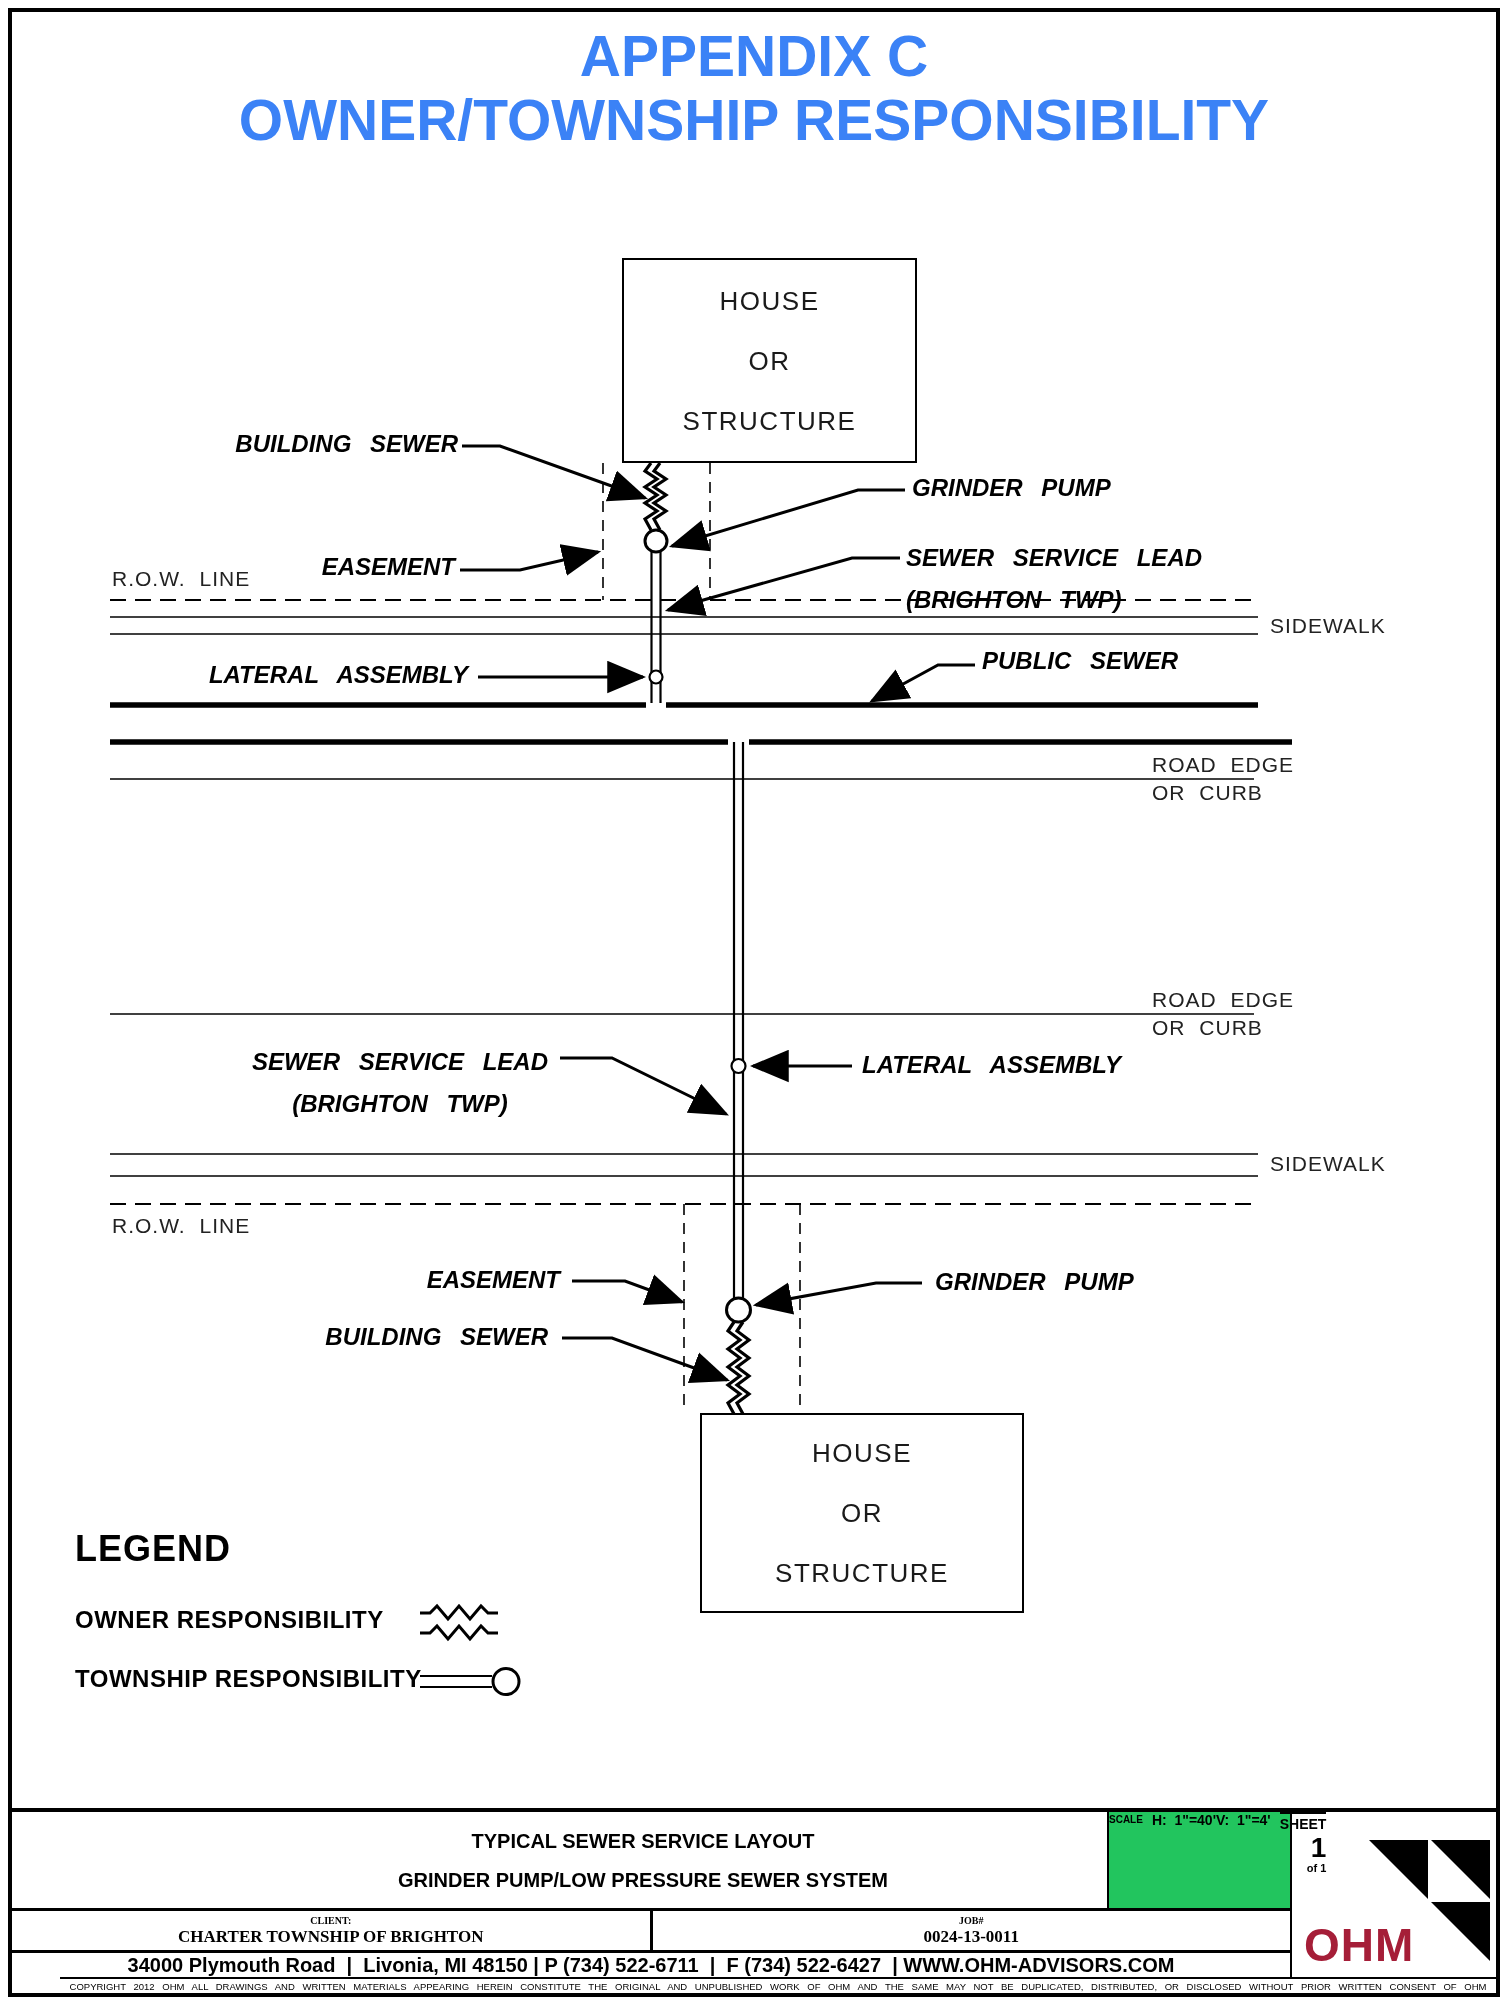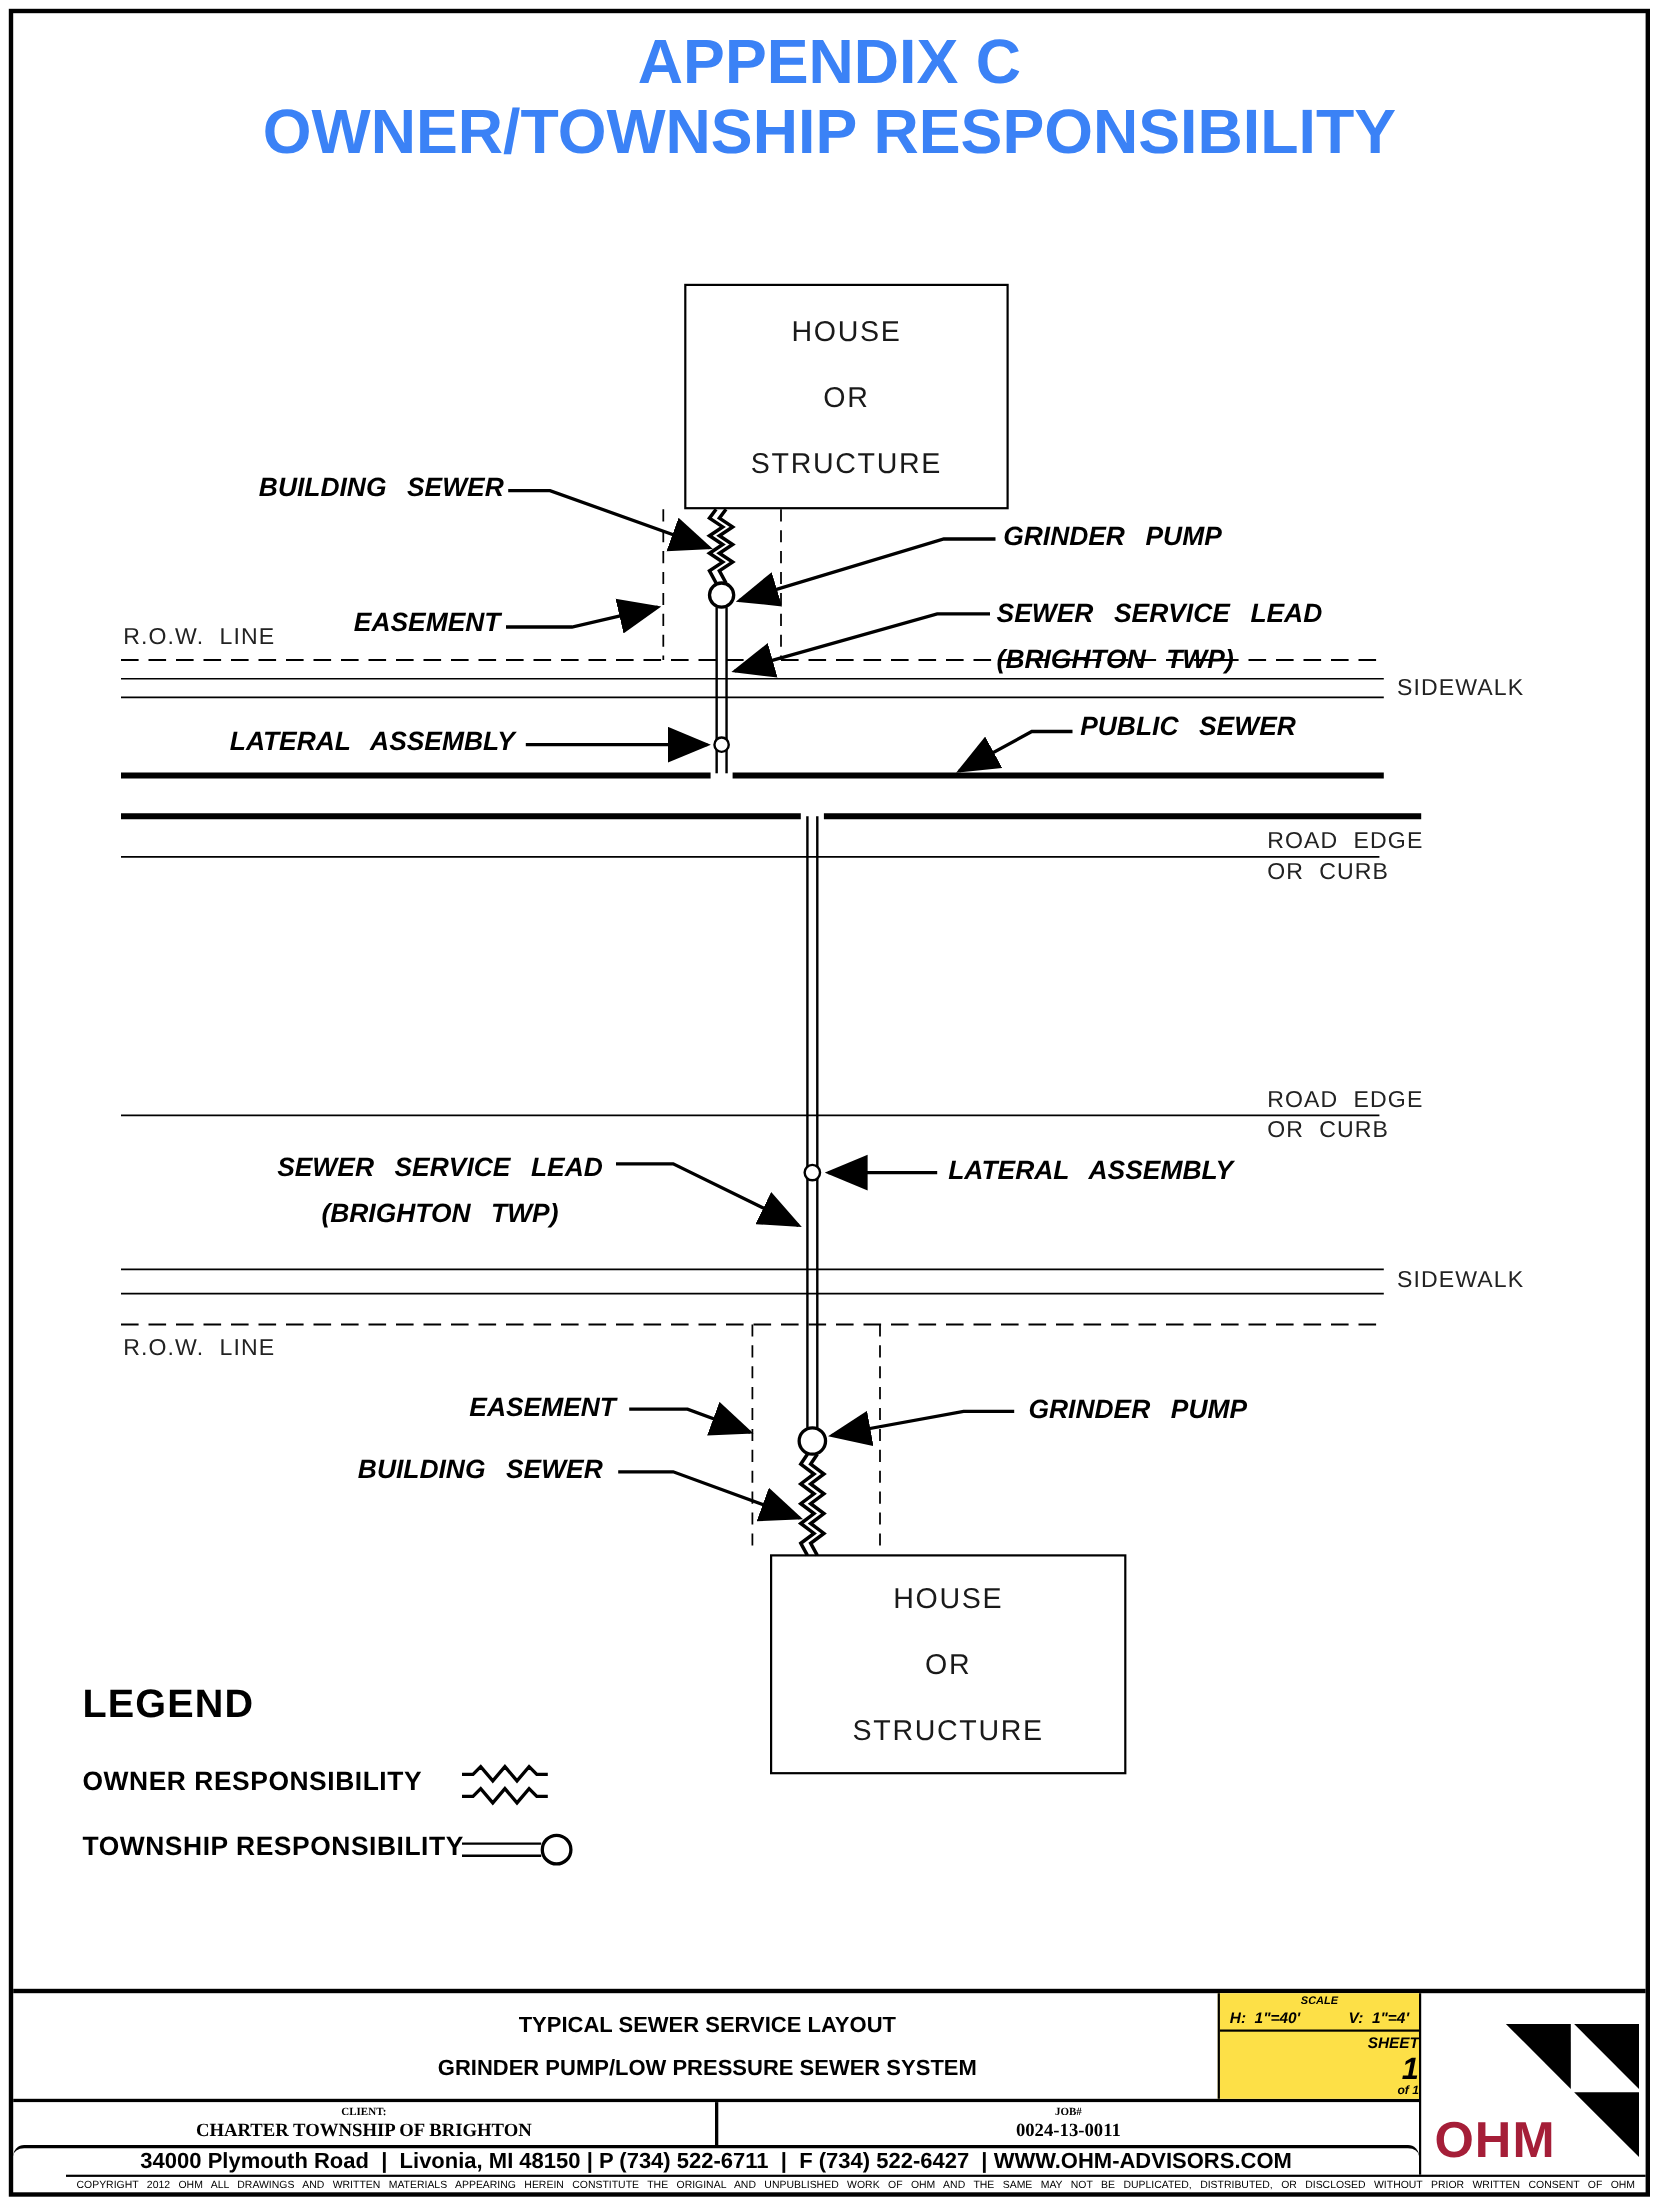--- a/index.html
+++ b/index.html
@@ -30,35 +30,35 @@
   
   #titleblock { position:absolute; left:12px; right:12px; top:1808px; bottom:12px;
     border-top:4px solid #000; display:flex; flex-direction:column; }
   .tb-top { flex:1; display:flex; flex-direction:row; min-height:0; }
   .tb-main { flex:1; display:flex; flex-direction:column; min-width:0; }
   .tb-r1 { flex:1; position:relative; }
   .tb-titles { position:absolute; left:0; right:0; top:0; bottom:0; display:flex;
     flex-direction:column; justify-content:space-around; align-items:center; padding:10px 16px 8px 0; }
   .tb-title-line { font-size:20px; font-weight:bold; color:#000; white-space:pre; }
   .tb-scalebox { position:absolute; right:0; top:0; bottom:0; width:183px;
-    border-left:2.5px solid #000; display:flex; flex-direction:column; background:#fde047;font-style:italic; }
+    border-left:2.5px solid #000; display:flex; flex-direction:row; background:#22c55e; }
   .tb-scale-label { font-size:10px; font-weight:bold; text-align:center; line-height:13px; padding-top:1px; }
   .tb-scale-hv { display:flex; justify-content:space-between; padding:0 9px 2px 9px;
     font-size:14px; font-weight:bold; white-space:pre; line-height:17px; }
   .tb-sheet { border-top:2.5px solid #000; flex:1; display:flex; flex-direction:column; align-items:flex-end; }
   .tb-sheet-label { font-size:14px; font-weight:bold; line-height:18px; padding-top:1px; }
   .tb-sheet-num { font-size:28px; font-weight:bold; line-height:29px; }
   .tb-sheet-of { font-size:11px; font-weight:bold; line-height:13px; }
   .tb-r2 { height:42px; border-top:3px solid #000; display:flex; flex-direction:row;font-family:Liberation Serif, serif; }
   .tb-cell { flex:1; display:flex; flex-direction:column; align-items:center; justify-content:center; }
   .tb-cell-job { border-left:3px solid #000; }
   .tb-cell-small { font-size:10px; font-weight:bold; line-height:12px; }
   .tb-cell-big { font-size:17px; font-weight:bold; line-height:19px; white-space:nowrap; }
   .tb-r3 { height:27px; border-top:3px solid #000; display:flex; align-items:center; justify-content:center;
-    font-size:20px; font-weight:bold; white-space:pre;border-radius:10px; }
+    font-size:20px; font-weight:bold; white-space:pre; }
   .tb-logo { width:206px; border-left:2.5px solid #000; position:relative; }
   .tb-copy { height:16px; border-top:2.5px solid #000; display:flex; align-items:center; justify-content:center;
     font-size:9.5px; font-weight:400; word-spacing:5px; white-space:nowrap; overflow:hidden; color:#000;margin-left:48px; }
 </style>
 </head>
 <body>
 
 <div id="page">
   <div id="pageBorder"></div>
 

